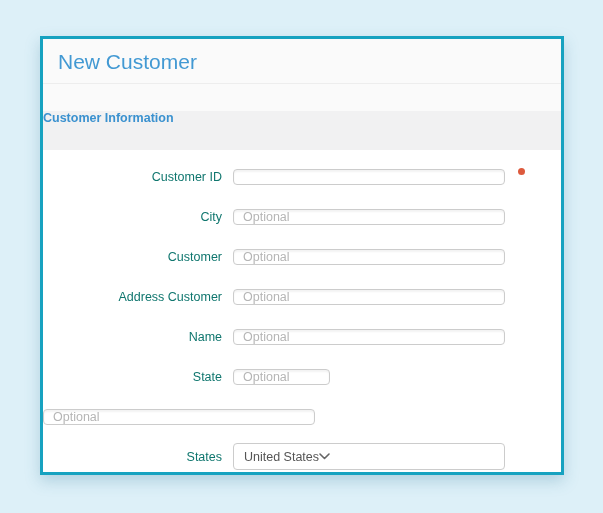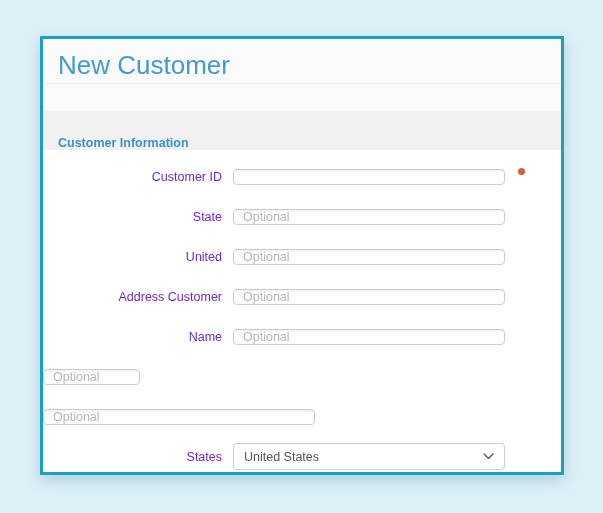--- a/index.html
+++ b/index.html
@@ -16,48 +16,48 @@
     border: 3px solid #17a2c0;
     box-shadow: 0 6px 14px rgba(60, 130, 160, 0.28);
     overflow: hidden;
   }
   .title-bar {
     height: 45px; box-sizing: border-box;
     padding: 11px 0 0 15px;
     background: #fafafa;
     border-bottom: 1px solid #ededed;
   }
-  .title { font-size: 26px; color: #4299d3; }
+  .title { font-size: 21px; color: #4299d3; }
   .spacer { height: 27px; background: #fafafa; }
   .section-strip {
     height: 39px; background: #f1f1f2;
-    display: flex; align-items: flex-end;
-    padding-left: 15px; box-sizing: border-box;
+    display: flex; align-items: flex-start;
+    box-sizing: border-box;
   }
   .section-title { font-size: 12.5px; font-weight: bold; color: #3a91cf; }
   .form-area { padding-top: 13px; }
   .form-row { display: flex; align-items: center; margin-bottom: 13px; height: 27px; }
   .form-label {
     width: 179px; text-align: right; margin-right: 11px;
-    font-size: 12.5px; color: #6d28d9; flex-shrink: 0;
+    font-size: 12.5px; color: #0f766e; flex-shrink: 0;
   }
   .form-input {
     width: 272px; height: 16px; box-sizing: border-box;
     border: 1px solid #cccccc; border-radius: 4px;
     padding: 0 9px; font-size: 12.5px; color: #555555;
     background: #ffffff; outline: none; font-family: inherit;
     box-shadow: inset 0 2px 2px rgba(0,0,0,0.05);
   }
   .form-input::placeholder { color: #b5b5b5; }
   .form-input.short { width: 97px; }
   .form-select {
     width: 272px; height: 27px; box-sizing: border-box;
     border: 1px solid #cccccc; border-radius: 4px;
     padding: 0 10px; background: #ffffff;
-    display: flex; align-items: center; justify-content: space-between;
+    display: flex; align-items: center; 
     cursor: pointer;
   }
   .select-value { font-size: 12.5px; color: #555555; }
   .chevron-icon { display: flex; align-items: center; }
   .required-dot {
     width: 7px; height: 7px; border-radius: 50%;
     background: #dd5a3d; margin-left: 13px;
     align-self: flex-start; margin-top: 5px; flex-shrink: 0;
   }
 </style>
@@ -74,44 +74,45 @@
   </div>
   <div class="form-area">
   <div class="form-row">
     <label class="form-label">Customer ID</label>
     <input class="form-input" type="text" placeholder="" style="">
 
     <span class="required-dot"></span>
   </div>
 
   <div class="form-row">
-    <label class="form-label">State</label>
+    <label class="form-label">City</label>
     <input class="form-input" type="text" placeholder="Optional" style="">
 
   </div>
 
   <div class="form-row">
-    <label class="form-label">United</label>
+    <label class="form-label">Customer</label>
     <input class="form-input" type="text" placeholder="Optional" style="">
 
   </div>
 
   <div class="form-row">
     <label class="form-label">Address Customer</label>
     <input class="form-input" type="text" placeholder="Optional" style="">
 
   </div>
 
   <div class="form-row">
     <label class="form-label">Name</label>
     <input class="form-input" type="text" placeholder="Optional" style="">
 
   </div>
 
   <div class="form-row">
+    <label class="form-label">State</label>
     <input class="form-input short" type="text" placeholder="Optional" style="">
 
   </div>
 
   <div class="form-row">
     <input class="form-input" type="text" placeholder="Optional" style="">
 
   </div>
 
   <div class="form-row">

